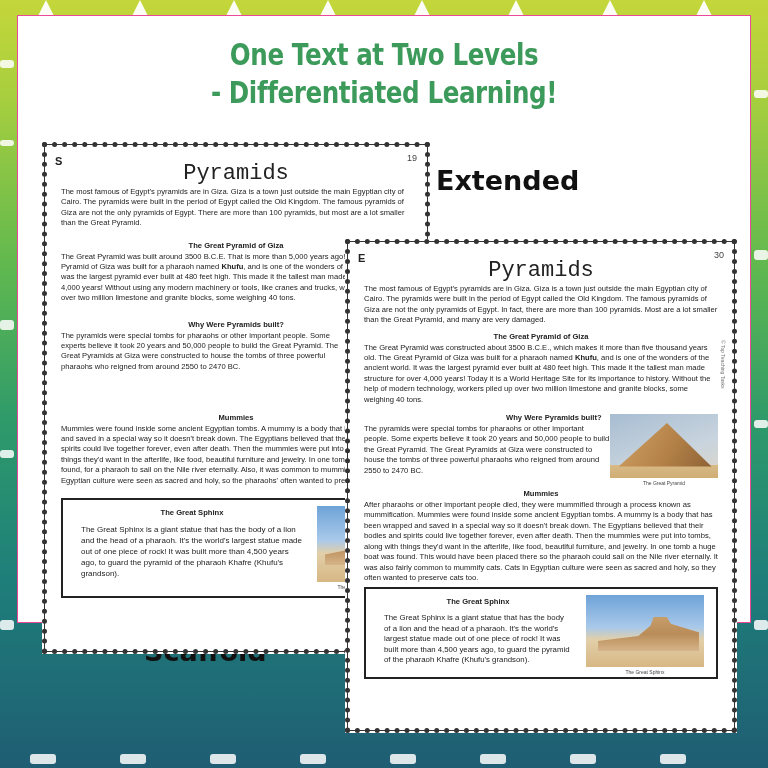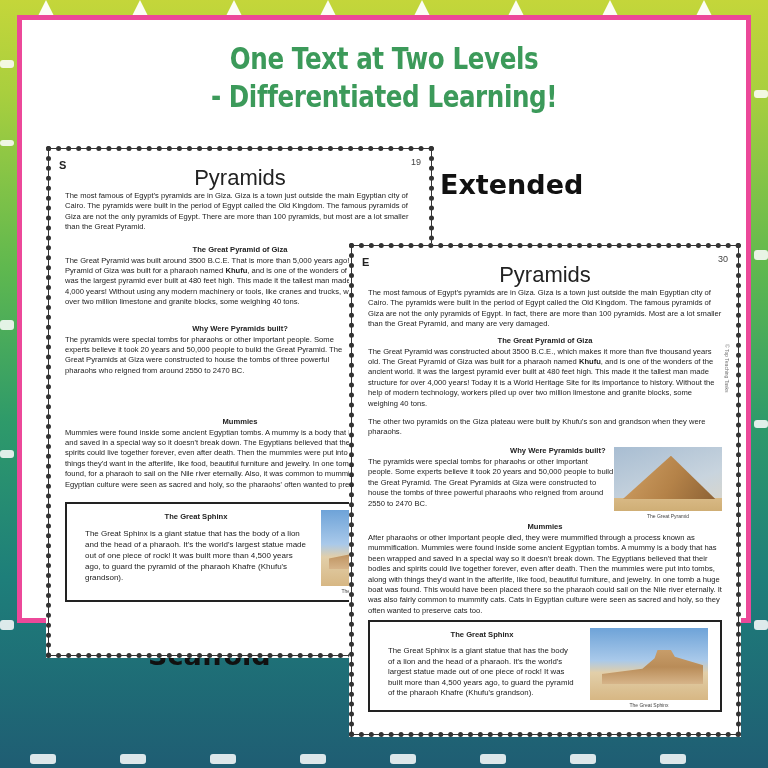--- a/index.html
+++ b/index.html
@@ -14,42 +14,42 @@
   .bg-tri-top {
     position: absolute; top: 0; width: 44px; height: 44px;
     background: #ffffff;
     clip-path: polygon(50% 0, 100% 100%, 0 100%);
     opacity: 0.95;
   }
   .bg-bar { position: absolute; background: rgba(255,255,255,0.85); border-radius: 3px; }
 
   .frame {
     position: absolute; left: 17px; top: 15px; width: 734px; height: 608px;
-    background: #ffffff; border: 5px solid #ec4899;
+    background: #ffffff; border: 1px solid #ec4899;
   }
   .headline {
     position: absolute; left: 0; right: 0; top: 20px;
     text-align: center; color: #3c9a5a;
     font-family: "DejaVu Sans", sans-serif; font-weight: bold;
     font-size: 30px; line-height: 38px; letter-spacing: -0.5px;
     transform: scaleX(0.82);
   }
   .level-label {
     position: absolute; font-family: "DejaVu Sans", sans-serif; font-weight: bold;
     font-size: 27px; color: #111;
   }
   .page {
     position: absolute; background: #fff;
     border: 5px dotted #333; outline: 1px solid #333; outline-offset: -3px;
     color: #222; font-family: "Liberation Sans", sans-serif;
   }
   .page-letter { position: absolute; left: 8px; top: 8px; font-weight: bold; font-size: 11px; }
   .page-num { position: absolute; right: 8px; top: 6px; font-size: 9px; color: #444; }
   .page-title {
-    text-align: center; font-family: Liberation Sans, sans-serif; font-size: 22px; line-height: 26px;
+    text-align: center; font-family: Liberation Mono, monospace; font-size: 22px; line-height: 26px;
     margin-top: 4px;
   }
   .para { font-size: 7.6px; line-height: 10.4px; }
   .section-head {
     text-align: center; font-size: 7.6px; font-weight: bold; 
     margin: 6px 0 1px 0; line-height: 10px;
   }
   .bold { font-weight: bold; }
   .with-photo { display: flex; align-items: flex-start; }
   .with-photo .para { flex: 1; }
@@ -168,21 +168,20 @@
   <div class="page" style="left:327px;top:223px;width:392px;height:494px;padding:10px 14px 8px 14px">
     <div class="page-letter">E</div>
     <div class="page-num">30</div>
     <div class="page-title">Pyramids</div>
     <div class="para">The most famous of Egypt's pyramids are in Giza. Giza is a town just outside the main Egyptian city of Cairo. The pyramids were built in the period of Egypt called the Old Kingdom. The famous pyramids of Giza are not the only pyramids of Egypt. In fact, there are more than 100 pyramids. Most are a lot smaller than the Great Pyramid, and many are very damaged.</div>
 
     <div class="section-head">The Great Pyramid of Giza</div>
     <div class="para">
       <span>The Great Pyramid was constructed about 3500 B.C.E., which makes it more than five thousand years old. The Great Pyramid of Giza was built for a pharaoh named </span><span class="bold">Khufu</span><span>, and is one of the wonders of the ancient world. It was the largest pyramid ever built at 480 feet high. This made it the tallest man made structure for over 4,000 years! Today it is a World Heritage Site for its importance to history. Without the help of modern technology, workers piled up over two million limestone and granite blocks, some weighing 40 tons.</span>
     </div>
-    <div class="para" style="margin-top:8px">The other two pyramids on the Giza plateau were built by Khufu's son and grandson when they were pharaohs.</div>
 
     <div class="section-head" style="margin-top:8px;text-align:left;padding-left:142px">Why Were Pyramids built?</div>
     <div class="with-photo" style="margin-top:-10px">
       <div class="para" style="margin-top:10px">The pyramids were special tombs for pharaohs or other important people. Some experts believe it took 20 years and 50,000 people to build the Great Pyramid. The Great Pyramids at Giza were constructed to house the tombs of three powerful pharaohs who reigned from around 2550 to 2470 BC.</div>
       <div class="photo-wrap" style="width:108px">
         <div style="height:64px">
             <div class="photo-pyramid"></div>
           </div>
         <div class="caption">The Great Pyramid</div>
       </div>

